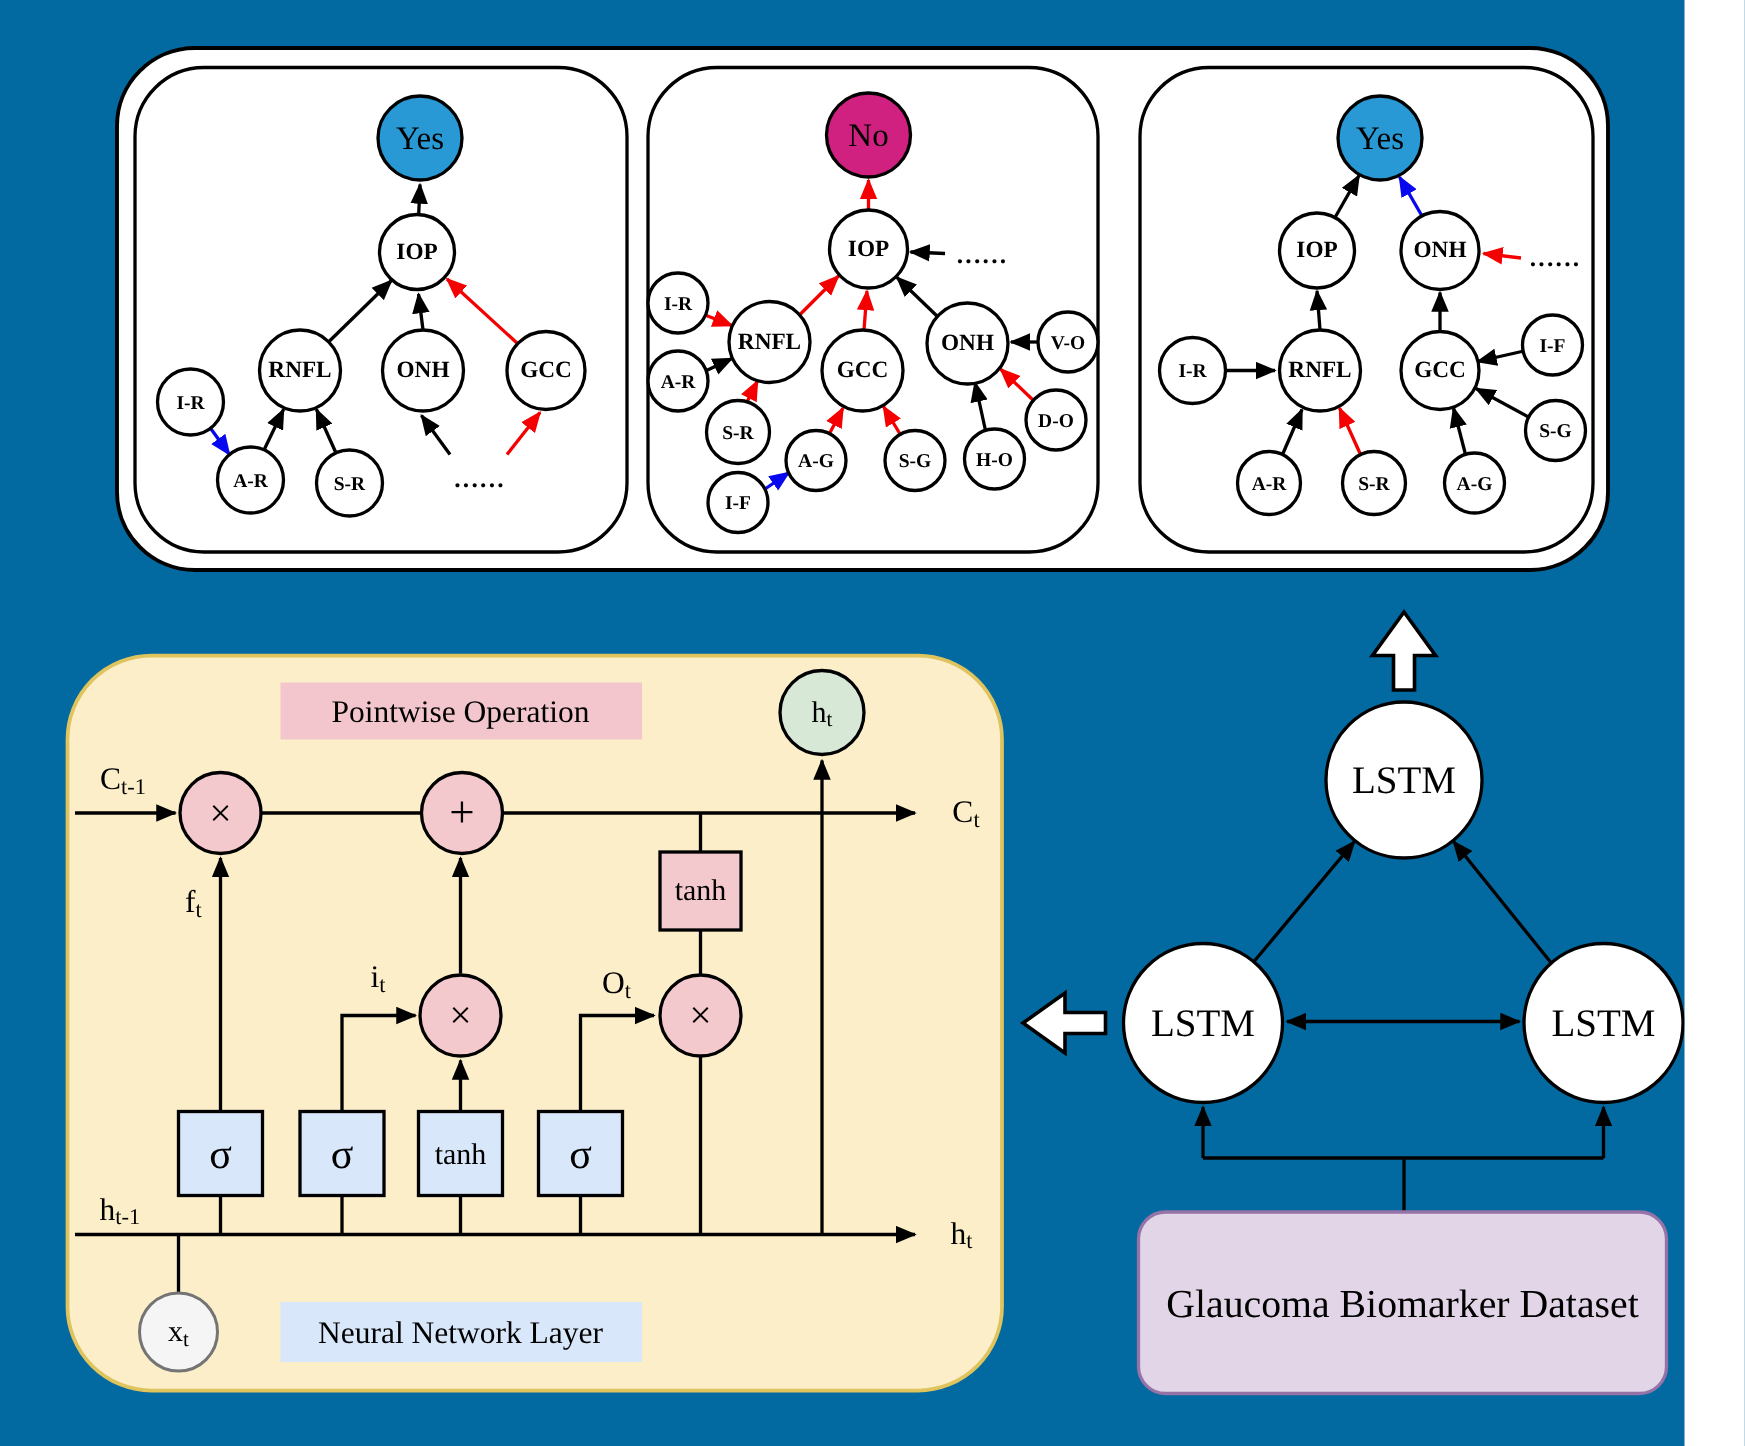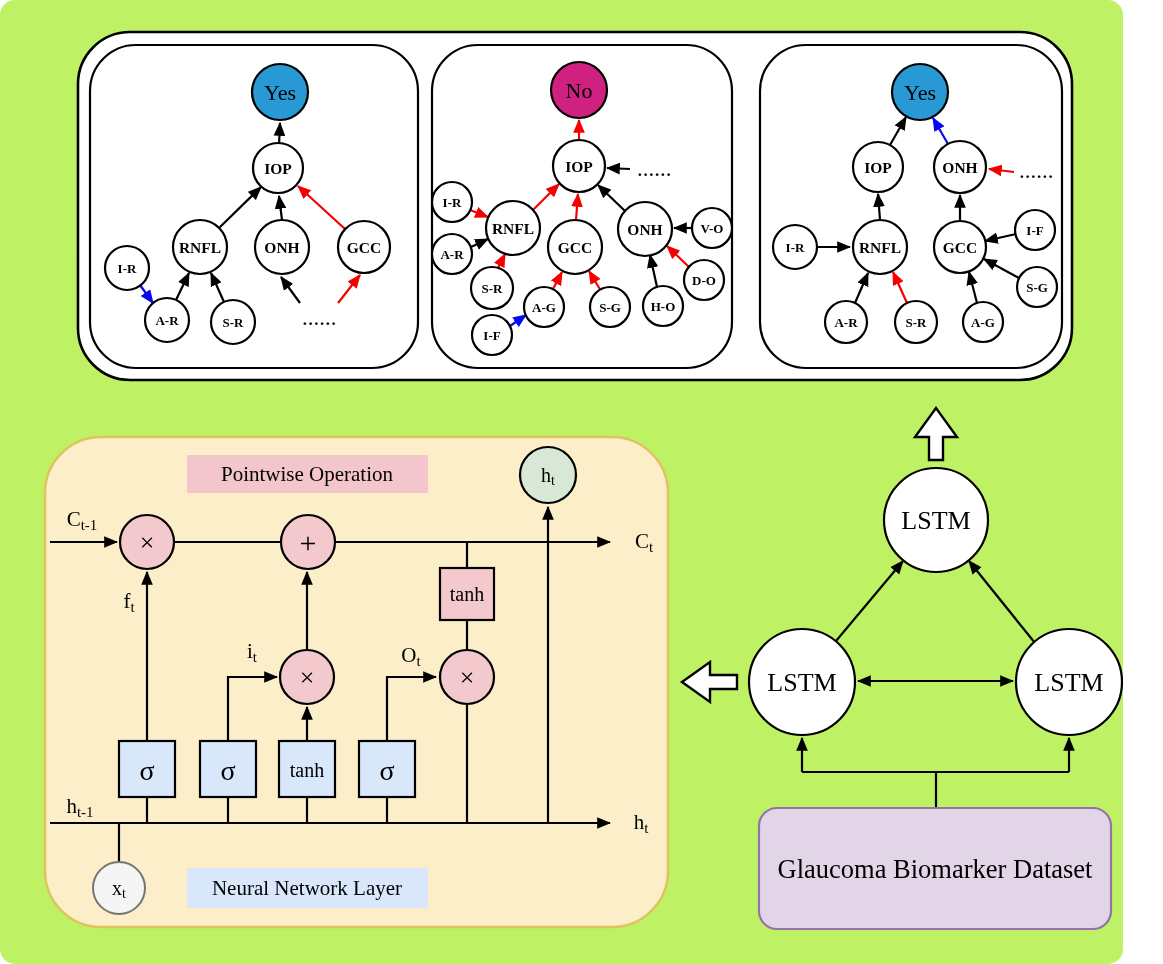--- a/index.html
+++ b/index.html
@@ -1,16 +1,16 @@
 <!DOCTYPE html>
 <html><head>
 <meta charset="utf-8">
 <style>
   html,body{margin:0;padding:0;background:#ffffff;}
-  .stage{position:relative;width:1123px;height:964px;background:#bef264;overflow:hidden;border-radius:15px;}
+  .stage{position:relative;width:1123px;height:964px;background:#0369a1;overflow:hidden;}
   svg text{font-family:"Liberation Serif",serif;fill:#000;text-anchor:middle;dominant-baseline:central;}
   .node-sm{font-size:13px;font-weight:bold;}
   .node-md{font-size:15.5px;font-weight:bold;}
   .outcome{font-size:22px;}
   .dots{font-size:17px;font-weight:bold;letter-spacing:1.5px;}
   .op{font-size:26px;}
   .plus{font-size:30px;}
   .sigma{font-size:28px;}
   .tanht{font-size:20px;}
   .lab{font-size:21px;}

